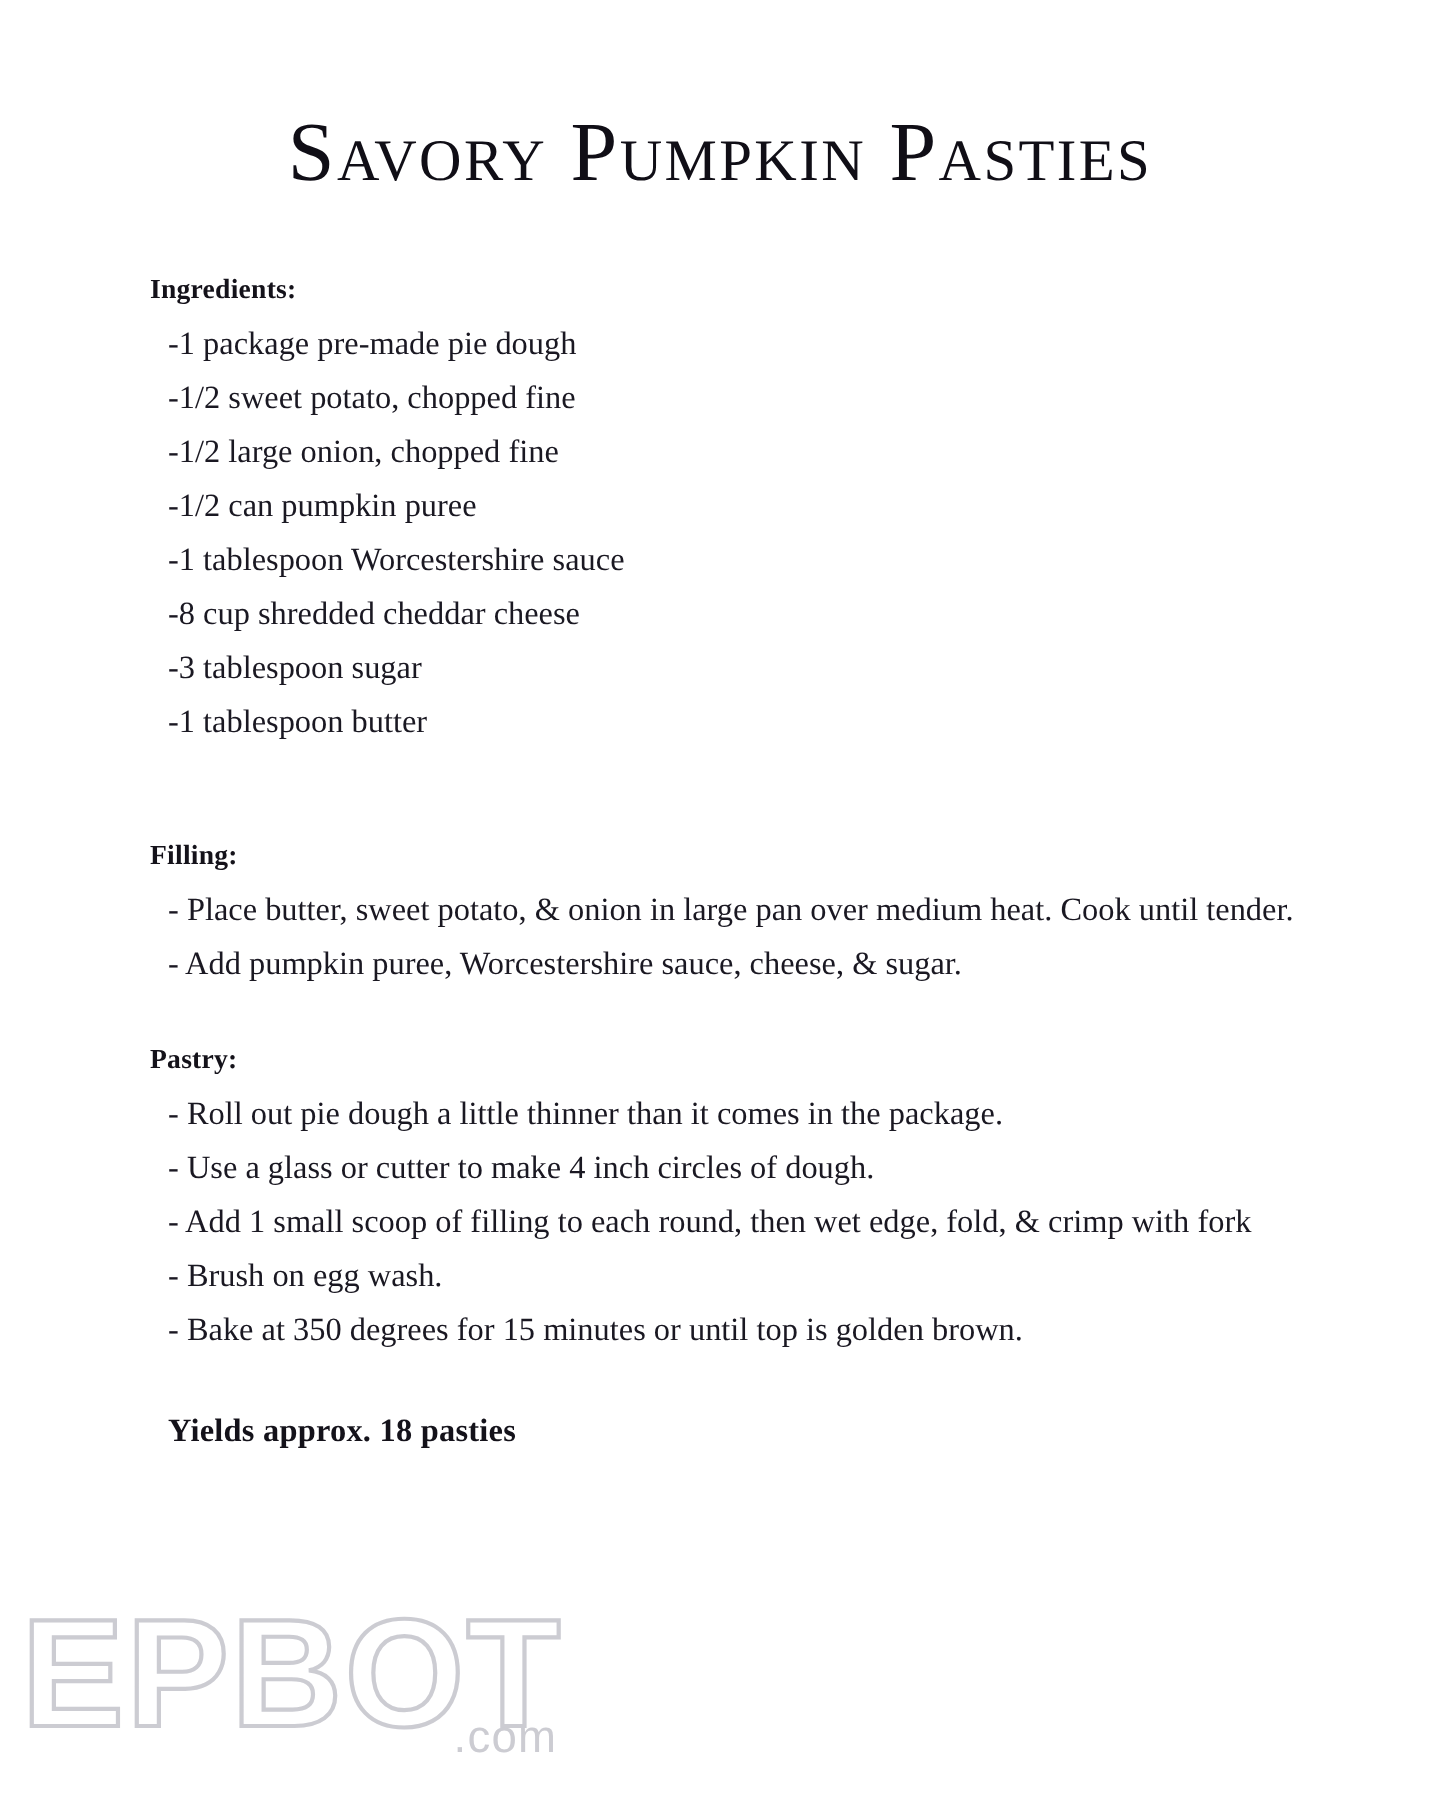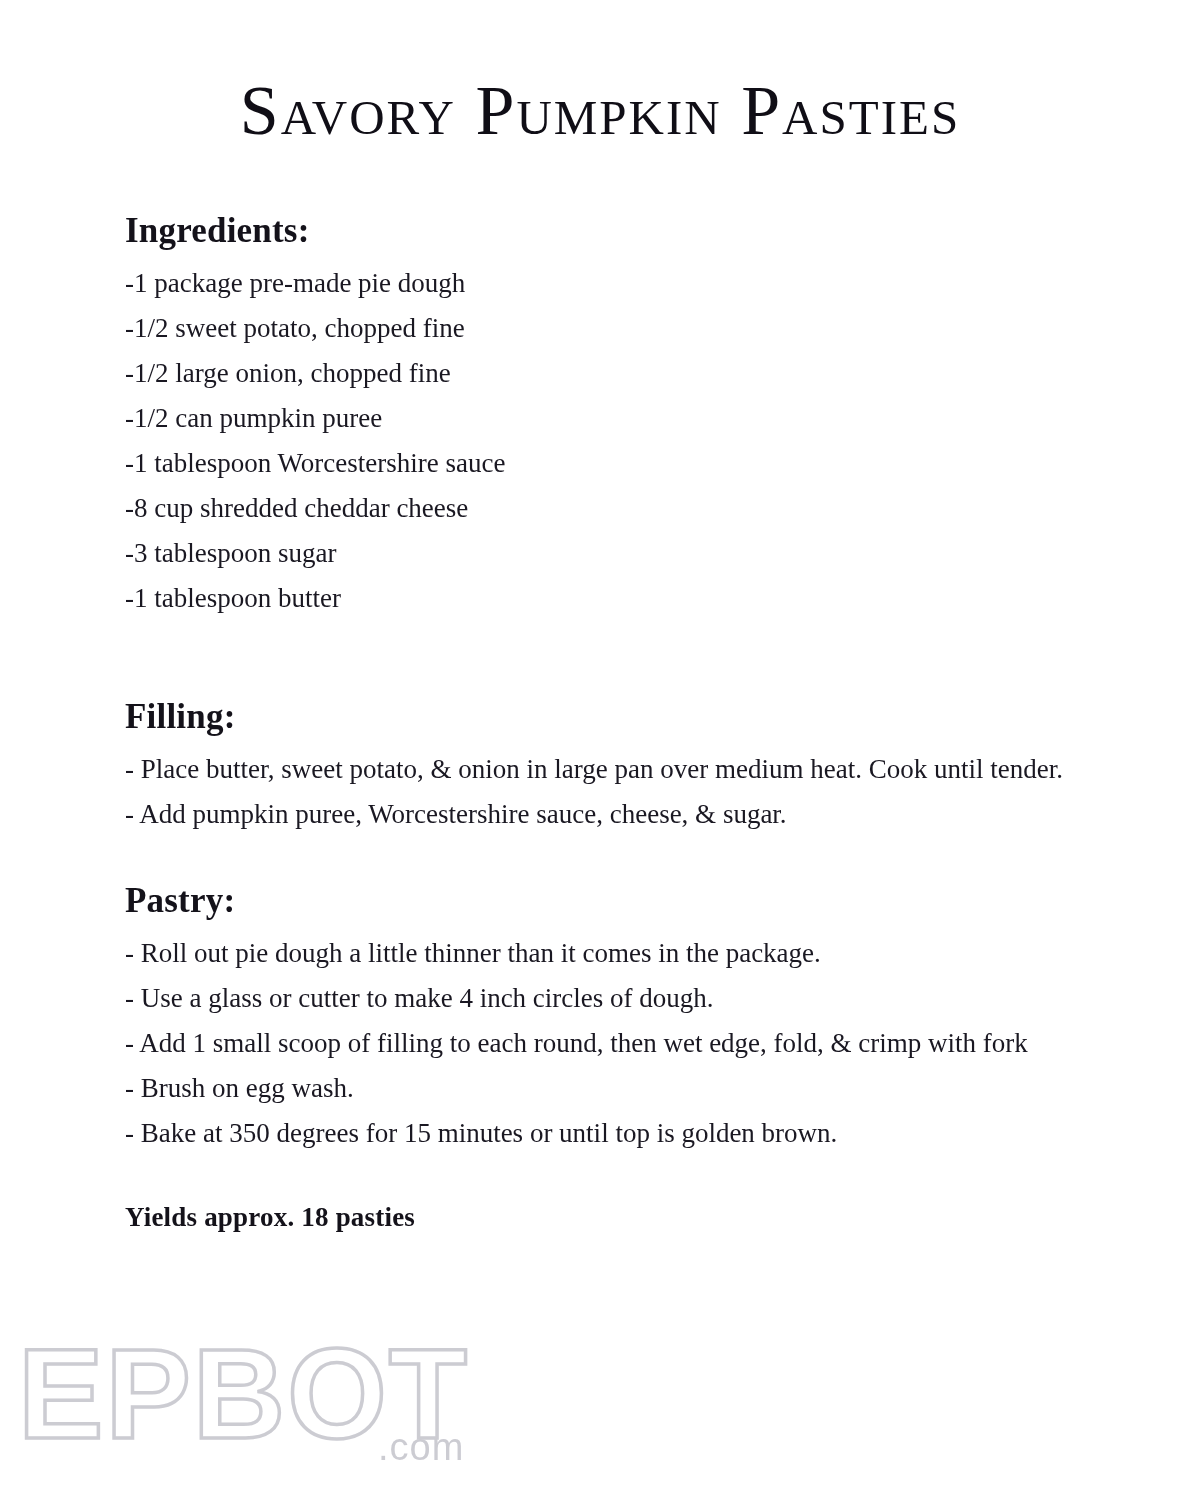--- a/index.html
+++ b/index.html
@@ -21,57 +21,59 @@
     inset: 0;
     padding: 0;
   }
 
   .title {
     text-align: center;
     font-family: "Liberation Serif", serif;
     font-size: 70px;
     font-weight: 400;
     letter-spacing: 2px;
-    margin: 0;
+    margin: 17px;
     padding-top: 72px;
     color: #100e16;
     font-variant: small-caps;
     line-height: 1.1;
     white-space: nowrap;
   }
 
   .content {
     padding-left: 125px;
     padding-right: 60px;
     margin-top: 62px;
   }
 
   .section-heading {
-    font-size: 35px;
+    font-size: 23px;
     font-weight: bold;
     margin: 0 0 10px 0;
     color: #14121a;
     letter-spacing: 0.2px;
   }
 
   .line {
     font-size: 27px;
     line-height: 45px;
     color: #1a1822;
     white-space: pre;
+    margin-left: 15px;
   }
 
   .gap-large { height: 76px; }
   .gap-medium { height: 44px; }
 
   .yields {
     font-size: 27px;
     font-weight: bold;
     margin-top: 46px;
     letter-spacing: 0.2px;
+    margin-left: 15px;
   }
 
   
   .watermark {
     position: absolute;
     left: 18px;
     bottom: 20px;
     width: 460px;
     height: 150px;
     pointer-events: none;

